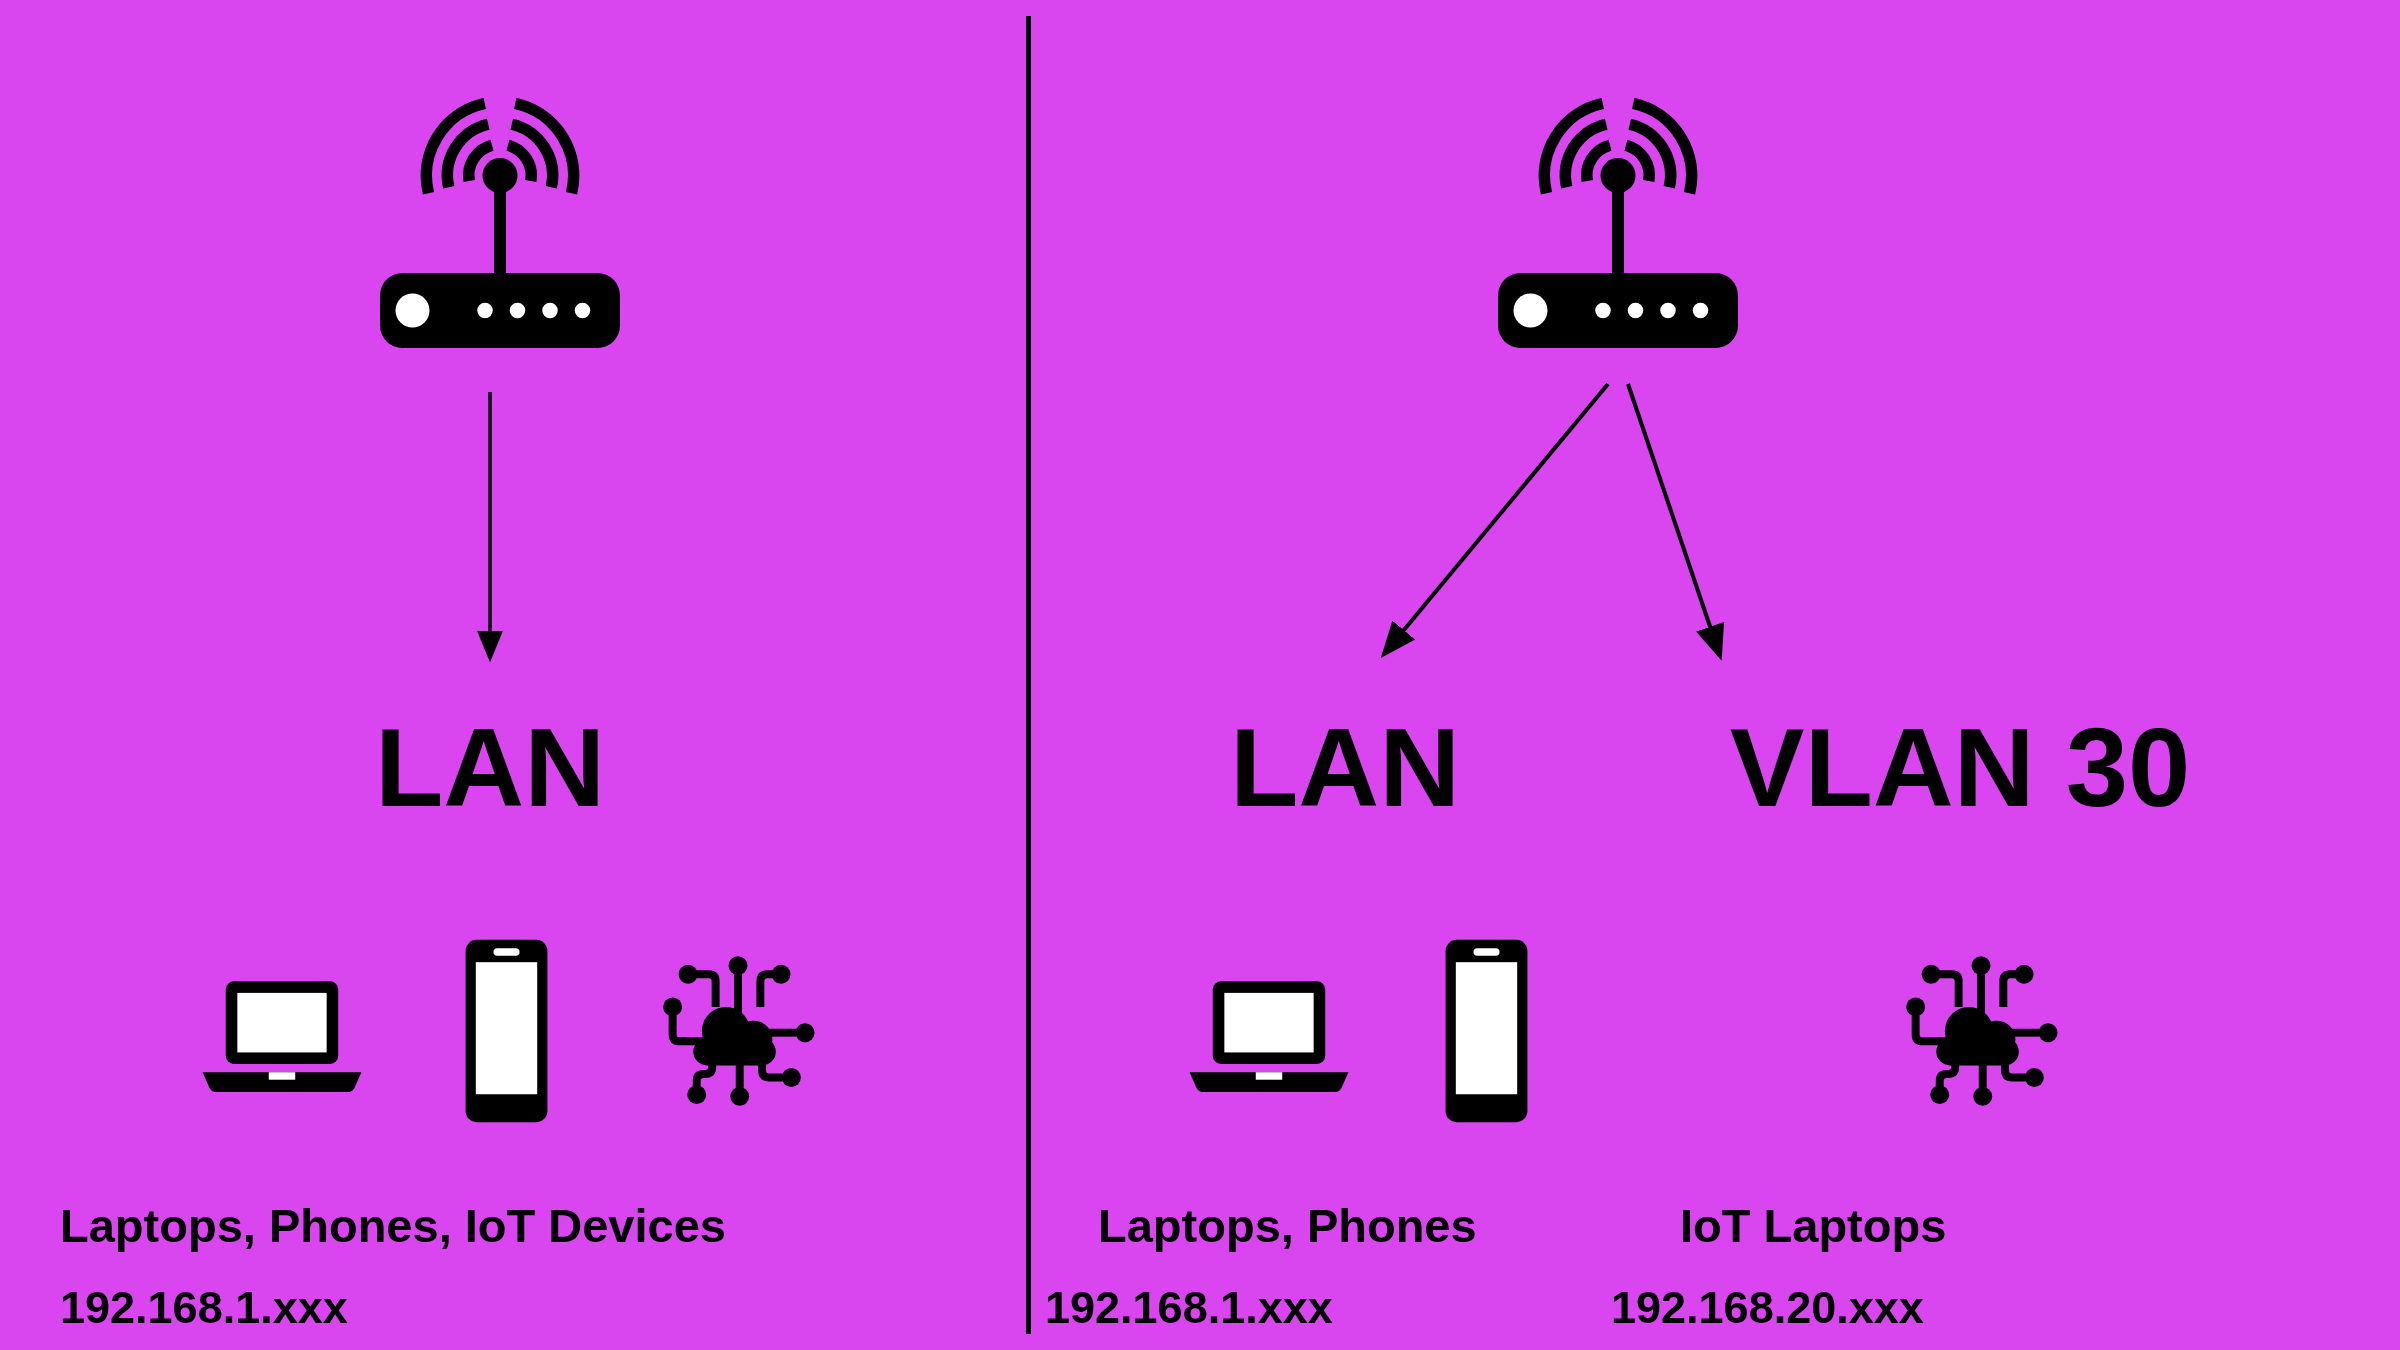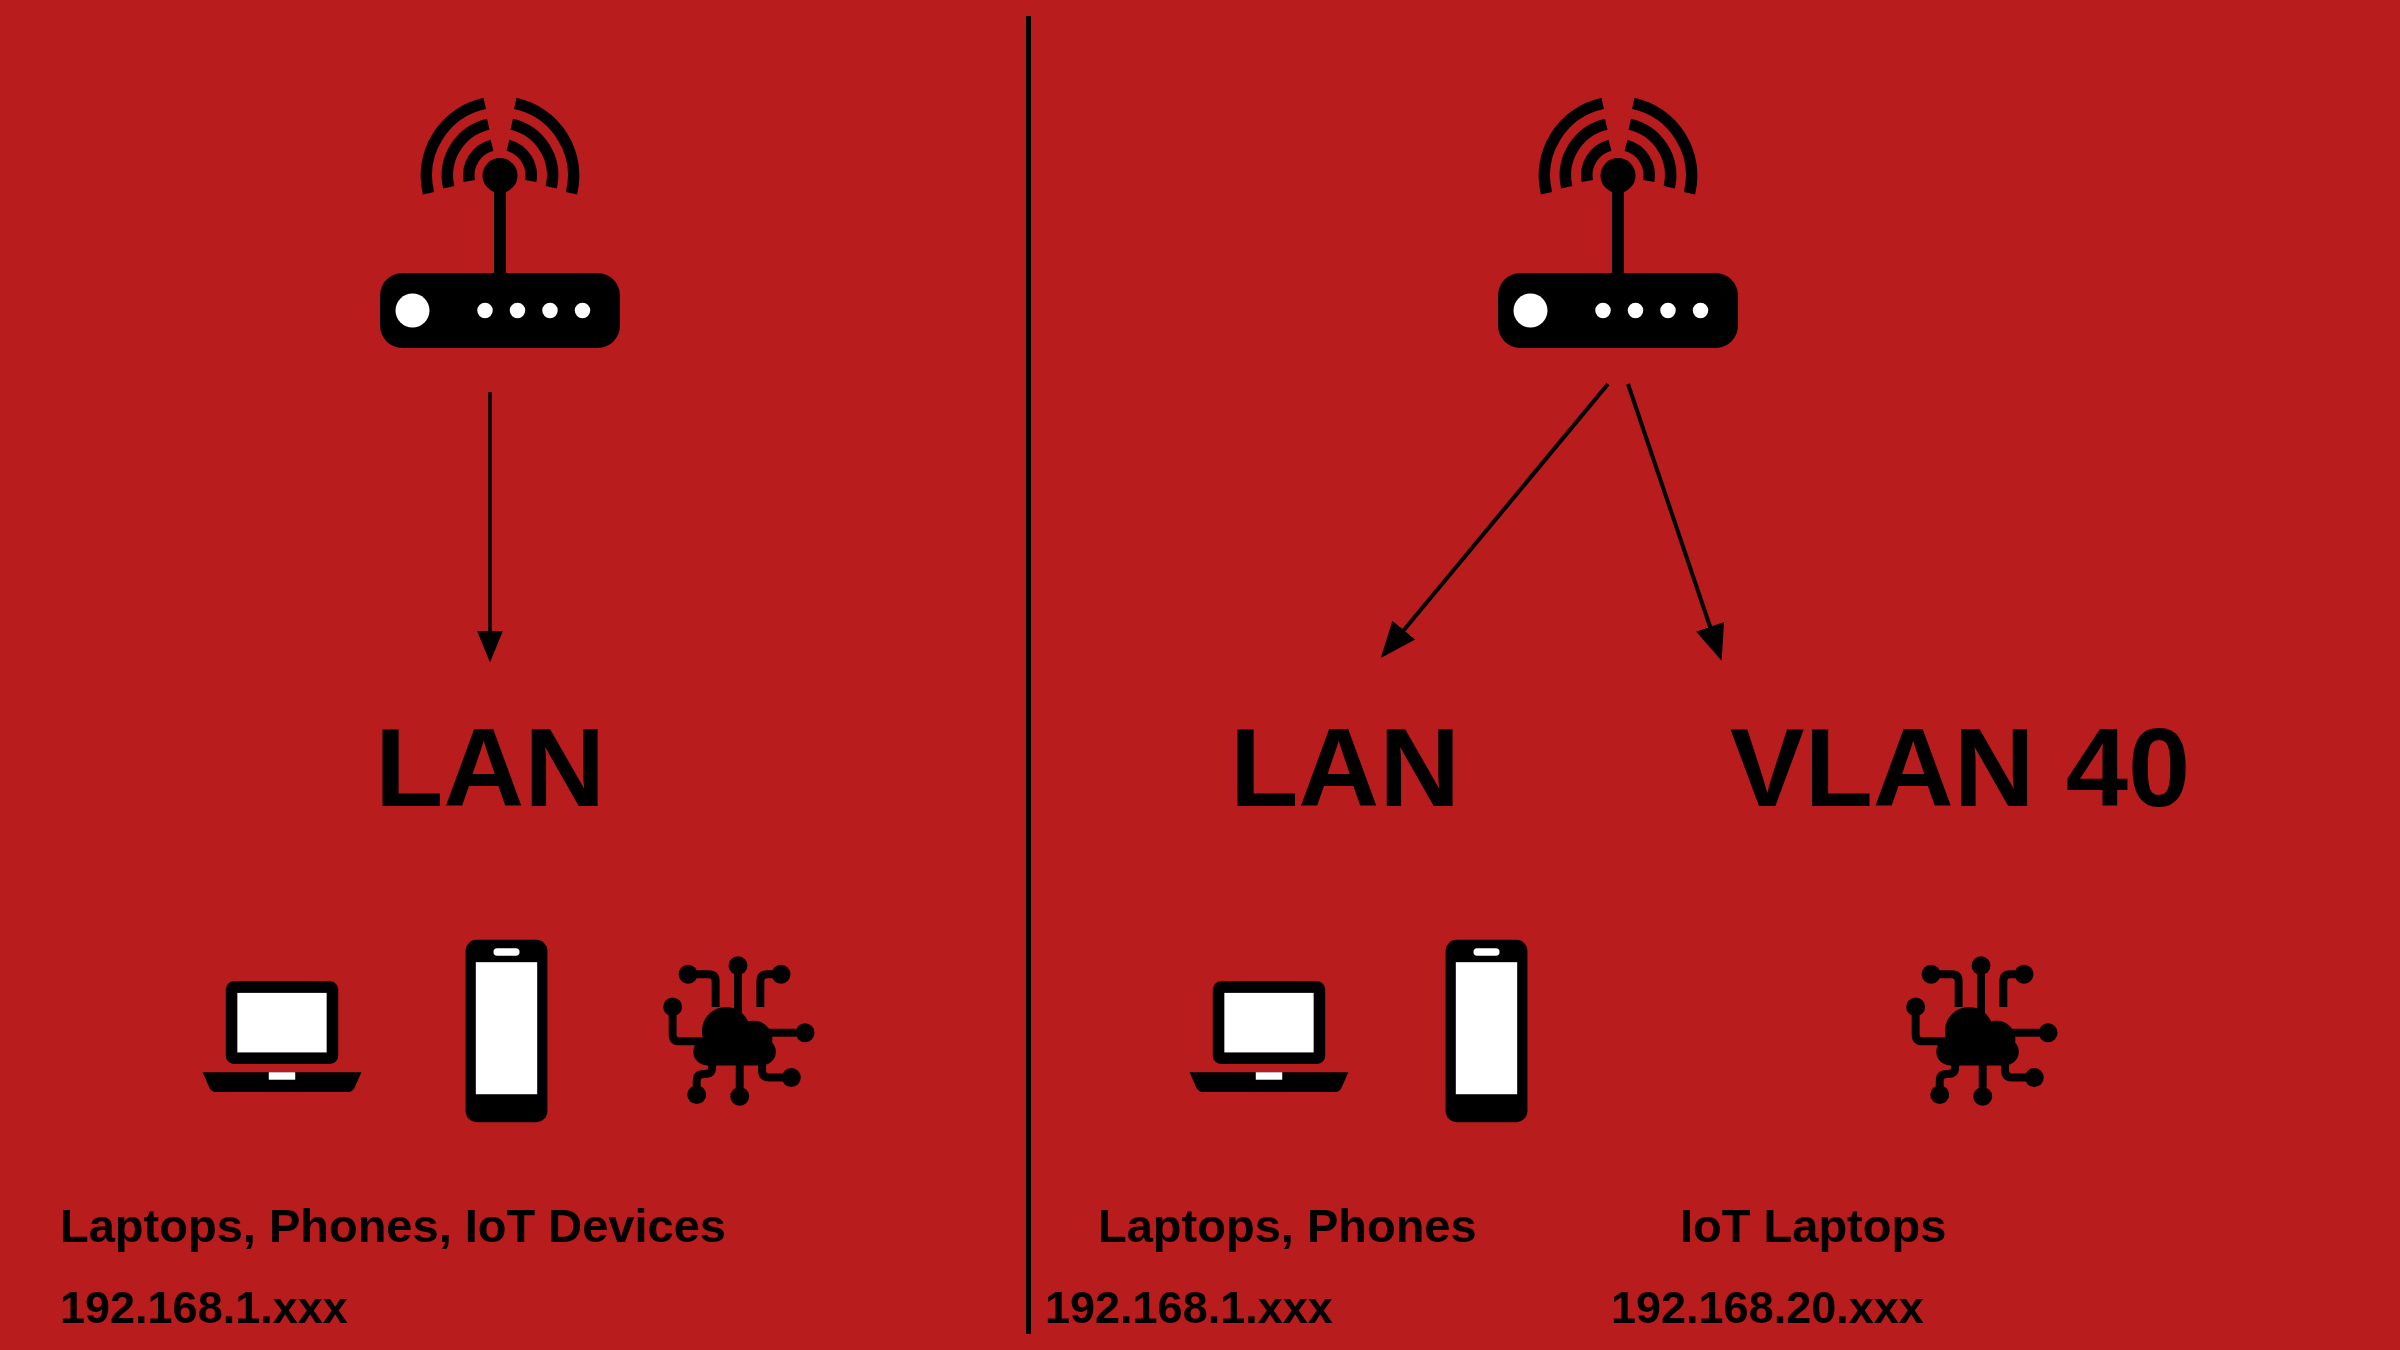--- a/index.html
+++ b/index.html
@@ -1,20 +1,20 @@
 <!DOCTYPE html>
 <html><head>
 <meta charset="utf-8">
 <style>
   html, body { margin: 0; padding: 0; background: #ffffff; }
   .canvas {
     position: relative;
     width: 2400px;
     height: 1350px;
-    background: #b91c1c;
+    background: #d946ef;
     font-family: "Liberation Sans", "DejaVu Sans", sans-serif;
     color: #000000;
     overflow: hidden;
   }
   .abs { position: absolute; }
   .net-title {
     font-size: 112px;
     font-weight: 700;
     line-height: 1;
     text-align: center;
@@ -159,21 +159,21 @@
     <svg class="abs" style="left:1186px; top:978px;" width="166" height="129">
       <use href="#sym-laptop"></use>
     </svg>
     <svg class="abs" style="left:1440px; top:938px;" width="93" height="186">
       <use href="#sym-phone"></use>
     </svg>
 
     <div class="abs caption" style="left:1098px; top:1198px; width:600px;">Laptops, Phones</div>
     <div class="abs ip" style="left:1045px; top:1282px; width:600px;">192.168.1.xxx</div>
 
-    <div class="abs net-title" style="left:1660px; top:712px; width:600px;">VLAN 40</div>
+    <div class="abs net-title" style="left:1660px; top:712px; width:600px;">VLAN 30</div>
 
     <svg class="abs" style="left:1895px; top:945px;" width="172" height="172">
       <use href="#sym-iot"></use>
     </svg>
 
     <div class="abs caption" style="left:1680px; top:1198px; width:600px;">IoT Laptops</div>
     <div class="abs ip" style="left:1611px; top:1282px; width:600px;">192.168.20.xxx</div>
   </section>
 
 </div>

